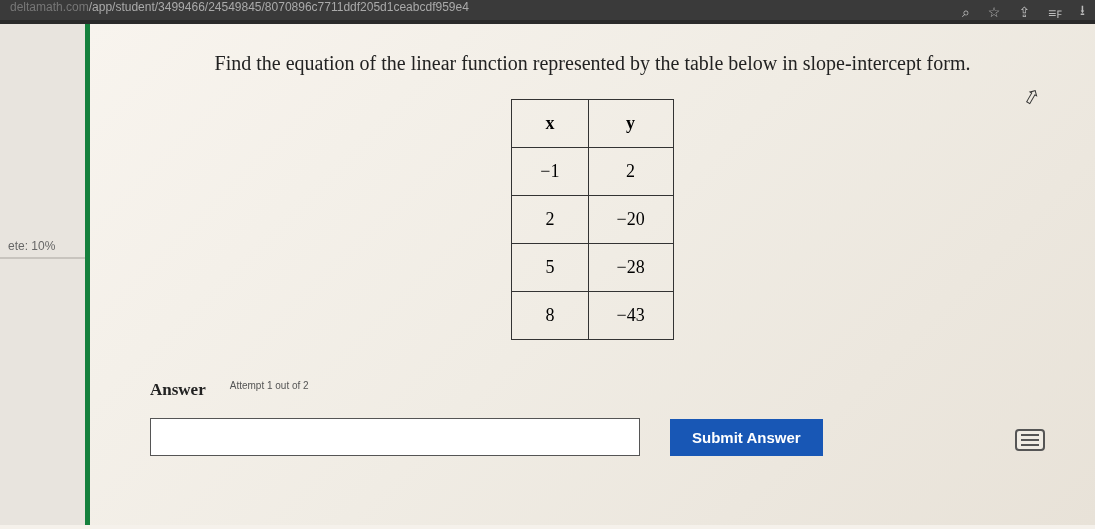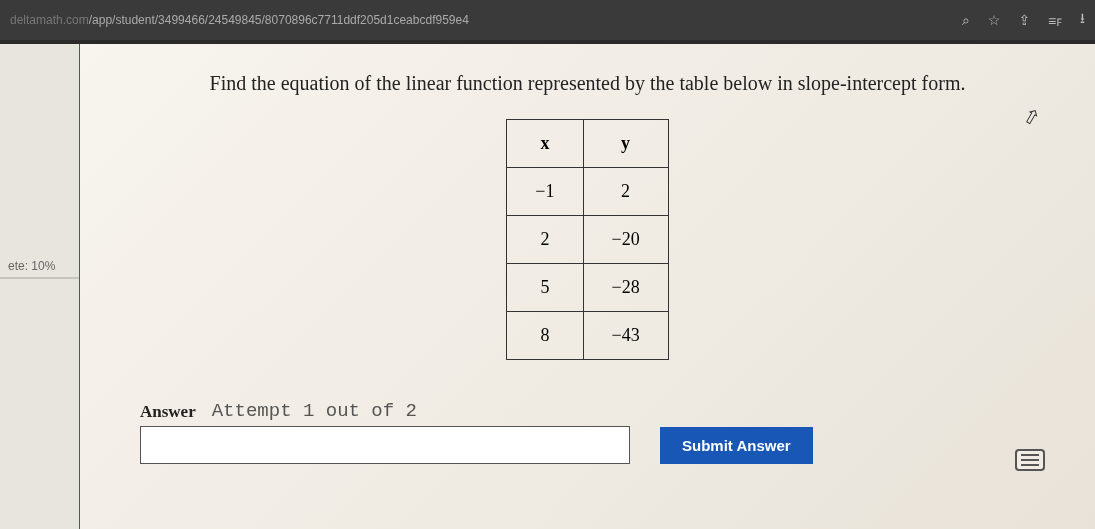--- a/index.html
+++ b/index.html
@@ -6,23 +6,23 @@
     body {
       font-family: Georgia, 'Times New Roman', serif;
       background: #f5f1eb;
       width: 1095px;
       height: 529px;
       overflow: hidden;
       position: relative;
     }
     .browser-bar {
       background: #3a3a3a;
-      height: 40px;
-      display: flex;
-      align-items: center;
+      height: 20px;
+      display: flex;
+      align-items: flex-start;
       padding: 0 10px;
       color: #999;
       font-family: Arial, sans-serif;
       font-size: 12px;
       justify-content: space-between;
     }
     .browser-url { color: #aaa; }
     .browser-url .dim { color: #777; }
     .browser-icons {
       display: flex;
@@ -34,23 +34,23 @@
     .browser-icons span { cursor: pointer; }
     .tab-bar {
       background: #2a2a2a;
       height: 4px;
     }
     .main-layout {
       display: flex;
       height: calc(100% - 28px);
     }
     .sidebar {
-      width: 80px;
+      width: 90px;
       background: #e8e4de;
-      border-right: 1px solid #15803d;
+      border-right: 5px solid #15803d;
       padding-top: 215px;
       position: relative;
     }
     .complete-label {
       font-family: Arial, sans-serif;
       font-size: 12px;
       color: #666;
       padding-left: 8px;
       border-bottom: 2px solid #c8c4be;
       padding-bottom: 4px;
@@ -80,34 +80,34 @@
       font-family: 'Times New Roman', serif;
       min-width: 70px;
       height: 48px;
     }
     .data-table th {
       font-weight: bold;
       font-style: normal;
     }
     .answer-row {
       display: flex;
-      align-items: flex-end;
-      gap: 16px;
-      margin-bottom: 4px;
+      align-items: flex-start;
+      gap: 24px;
+      margin-bottom: 18px;
       padding-left: 20px;
     }
     .answer-label {
       font-weight: bold;
       font-size: 17px;
       color: #222;
     }
     .attempt-label {
-      font-size: 19px;
+      font-size: 10px;
       color: #555;
-      font-family: Liberation Mono, monospace;
+      font-family: Liberation Sans, sans-serif;
     }
     .submit-row {
       display: flex;
       align-items: flex-end;
       gap: 30px;
       padding-left: 20px;
     }
     .answer-input {
       width: 490px;
       height: 38px;

